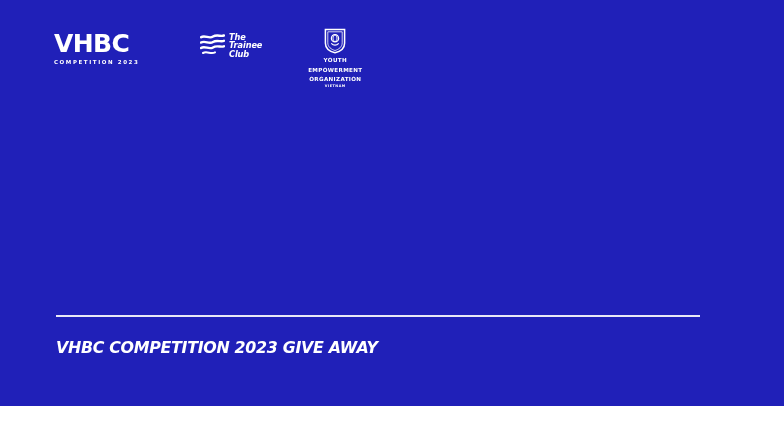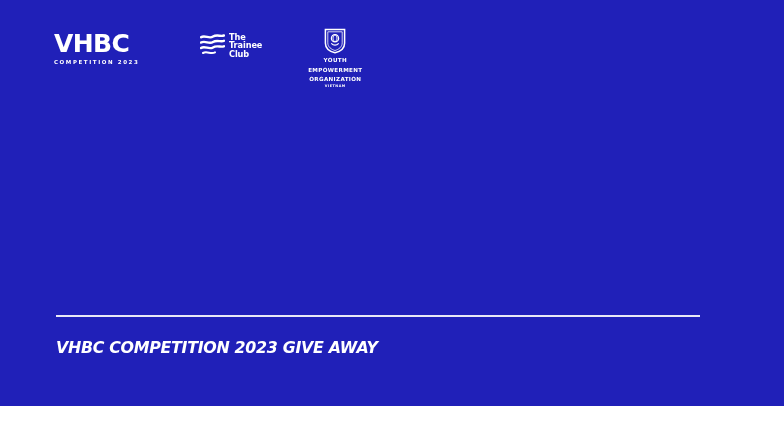--- a/index.html
+++ b/index.html
@@ -83,20 +83,21 @@
     display: block;
   }
   .logo-trainee .trainee-word {
     font-family: "DejaVu Sans", sans-serif;
     font-weight: bold;
     font-size: 8.2px;
     line-height: 8.3px;
     color: #ffffff;
     letter-spacing: -0.1px;
     white-space: nowrap;
+    font-style: italic;
   }
 
   
   .logo-yeo {
     margin-left: 40px;
     width: 66px;
     display: flex;
     flex-direction: column;
     align-items: center;
     padding-top: 2px;

